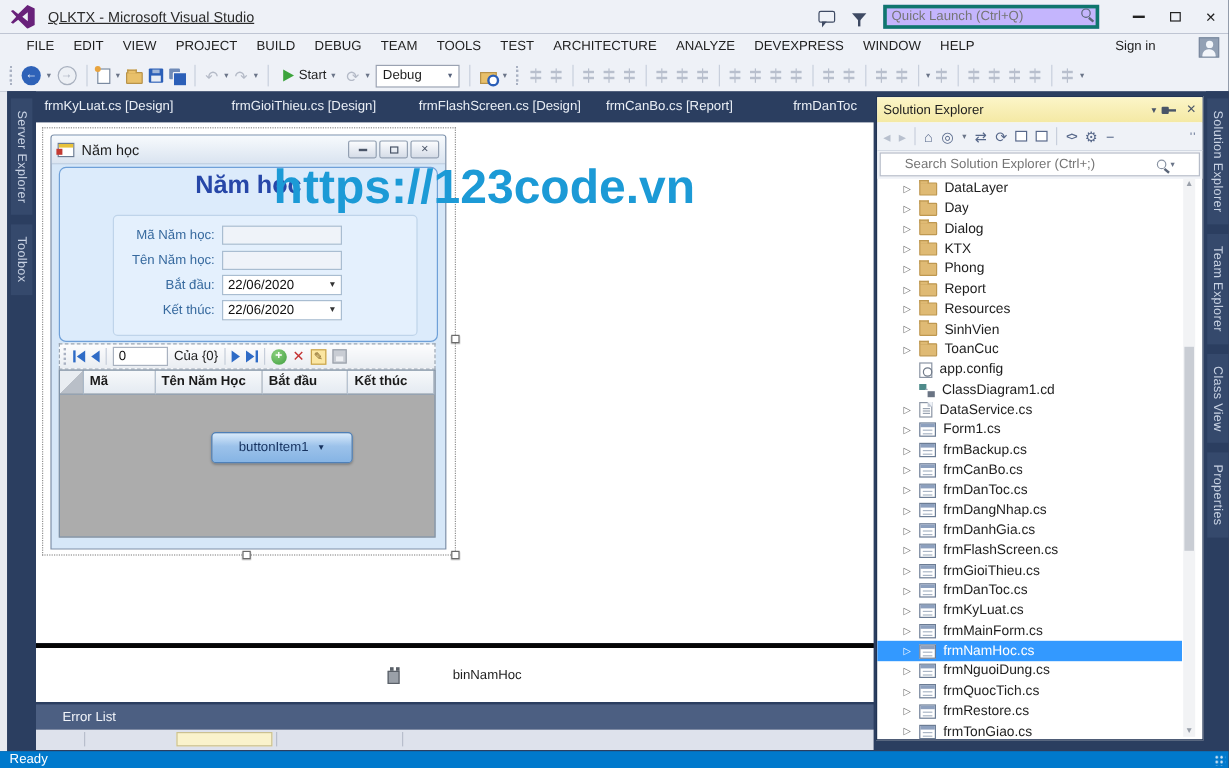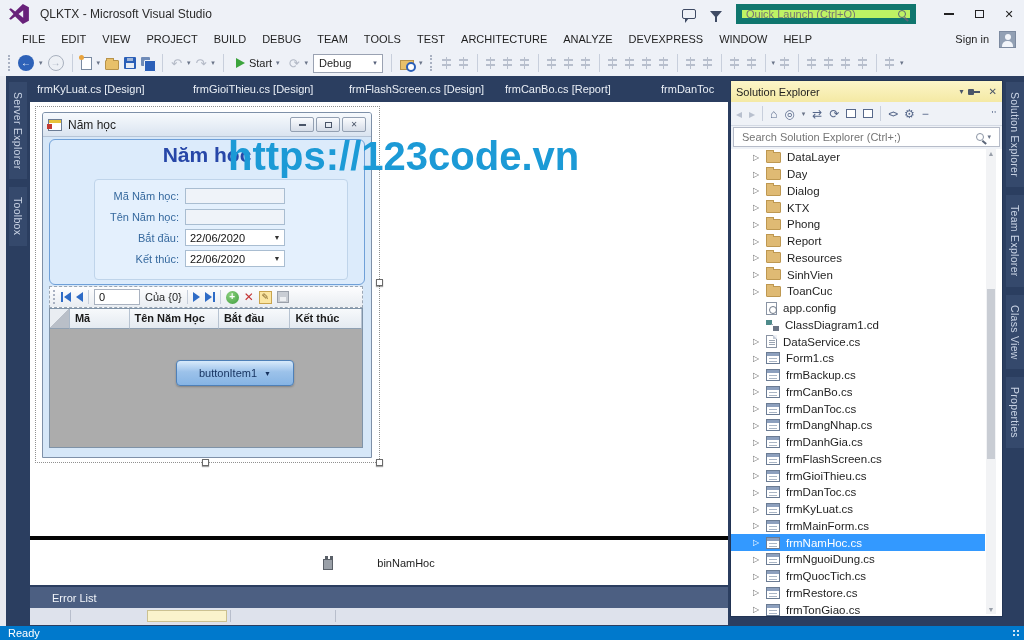--- a/index.html
+++ b/index.html
@@ -4,43 +4,43 @@
 <style>
   * { margin:0; padding:0; box-sizing:border-box; }
   body { font-family:"Liberation Sans","DejaVu Sans",sans-serif; background:#555; }
   #app { position:relative; width:1024px; height:640px; background:#2B3E60; overflow:hidden;
          font-family:"Liberation Sans","DejaVu Sans",sans-serif; }
 
   
   .titlebar { position:absolute; top:0; left:0; right:0; height:28px; background:#EEF1F7;
               display:flex; align-items:center; padding-left:8px; }
   .vs-logo { width:22px; height:20px; flex:0 0 auto; }
-  .win-title { font-size:12px; color:#2B2B2B; margin-left:10px; }
+  .win-title { font-size:12px; color:#2B2B2B; margin-left:10px;text-decoration:underline; }
   .tb-right { margin-left:auto; display:flex; align-items:center; gap:14px; }
   .bubble { position:relative; width:14px; height:10px; border:1.6px solid #3E4A63; border-radius:2px; }
   .bubble::after { content:""; position:absolute; left:2px; bottom:-5px; width:0; height:0;
                    border-left:4px solid #3E4A63; border-bottom:5px solid transparent; }
   .funnel { position:relative; width:0; height:0; border-left:6px solid transparent;
             border-right:6px solid transparent; border-top:7px solid #3E4A63; }
   .funnel::after { content:""; position:absolute; left:-1px; top:-3px; width:2px; height:7px; background:#3E4A63; }
-  .quick-launch { width:180px; height:20px; background:#bef264; border:6px solid #0f766e;
+  .quick-launch { width:180px; height:20px; background:#c4b5fd; border:3px solid #0f766e;
                   display:flex; padding:0 4px; }
   .quick-launch input { border:0; outline:0; background:transparent; flex:1; font-size:11px; color:#444;
                         font-family:inherit; }
   .mag { position:relative; width:8px; height:8px; border:1.6px solid #5A6578; border-radius:50%; flex:0 0 auto; }
   .mag::after { content:""; position:absolute; left:6px; top:6px; width:5px; height:1.6px;
                 background:#5A6578; transform:rotate(40deg); transform-origin:0 0; }
   .win-btns { display:flex; margin-left:4px; }
   .win-btn { width:30px; height:22px; display:flex; align-items:center; justify-content:center;
              color:#222; font-size:11px; cursor:default; }
   .wb-min { width:10px; height:2px; background:#222; }
   .wb-max { width:9px; height:8px; border:1.5px solid #222; }
 
   .menubar { position:absolute; top:28px; left:0; right:0; height:22px; background:#EEF1F7;
-             display:flex; align-items:center; padding:0 8px 0 14px; }
+             display:flex; align-items:center; padding:0 8px 0 14px;gap:26px; }
   .menu-item { font-size:11px; color:#1E1E1E; padding:3px 8px; }
   .signin { margin-left:auto; font-size:11px; color:#1E1E1E; padding-right:10px; }
   .avatar { position:relative; width:17px; height:17px; background:#92A0B4; border:1px solid #7C8AA0; }
   .avatar::before { content:""; position:absolute; left:5px; top:2px; width:6px; height:6px;
                     border-radius:50%; background:#F2F5FA; }
   .avatar::after { content:""; position:absolute; left:2px; top:9px; width:11px; height:6px;
                    border-radius:5px 5px 0 0; background:#F2F5FA; }
 
   
   .toolbar { position:absolute; top:50px; left:0; right:0; height:26px; background:#EEF1F7;
@@ -205,21 +205,21 @@
                 align-items:center; gap:7px; padding:0 5px; font-size:12px; color:#57688A; }
   .se-dis { color:#B8C0CE; }
   .se-sep { width:1px; height:15px; background:#C8CFDC; }
   .se-glyph { font-size:12px; line-height:12px; }
   .code-glyph { font-size:9px; font-weight:bold; letter-spacing:-1px; }
   .stackrect { position:relative; width:10px; height:9px; border:1px solid #57688A; background:#fff; }
   .stackrect::before { content:""; position:absolute; left:2px; top:-3px; width:10px; height:9px;
                        border:1px solid #57688A; background:#EFF2F7; z-index:-1; }
   .se-overflow { margin-left:auto; font-size:9px; color:#57688A; letter-spacing:1px; }
   .se-search { height:23px; padding:1px 2px; background:#EFF2F7; }
-  .se-search-box { height:20px; background:#fff; border:1px solid #B6BCC9; display:flex; align-items:center; padding:0 8px; }
+  .se-search-box { height:20px; background:#fff; border:1px solid #B6BCC9; display:flex; align-items:center; padding:0 20px; }
   .se-search-box input { flex:1; border:0; outline:0; font-size:11px; color:#777; background:transparent; font-family:inherit; }
   .se-tree { position:absolute; left:0; right:0; top:68px; bottom:0; overflow:hidden; }
   .trow { height:16.75px; display:flex; align-items:center; font-size:11.5px; color:#1E1E1E;
           padding-left:22px; margin-right:17px; }
   .trow.sel { background:#3399FF; color:#fff; }
   .texp { width:13px; font-size:8px; color:#6D6D6D; flex:0 0 auto; }
   .trow.sel .texp { color:#fff; }
   .ticon { flex:0 0 auto; margin-right:6px; }
   .tlabel { white-space:nowrap; overflow:hidden; }
   .ic-folder { position:relative; width:15px; height:11px; background:#DFBA74; border:1px solid #BE9851; border-radius:1px; }

